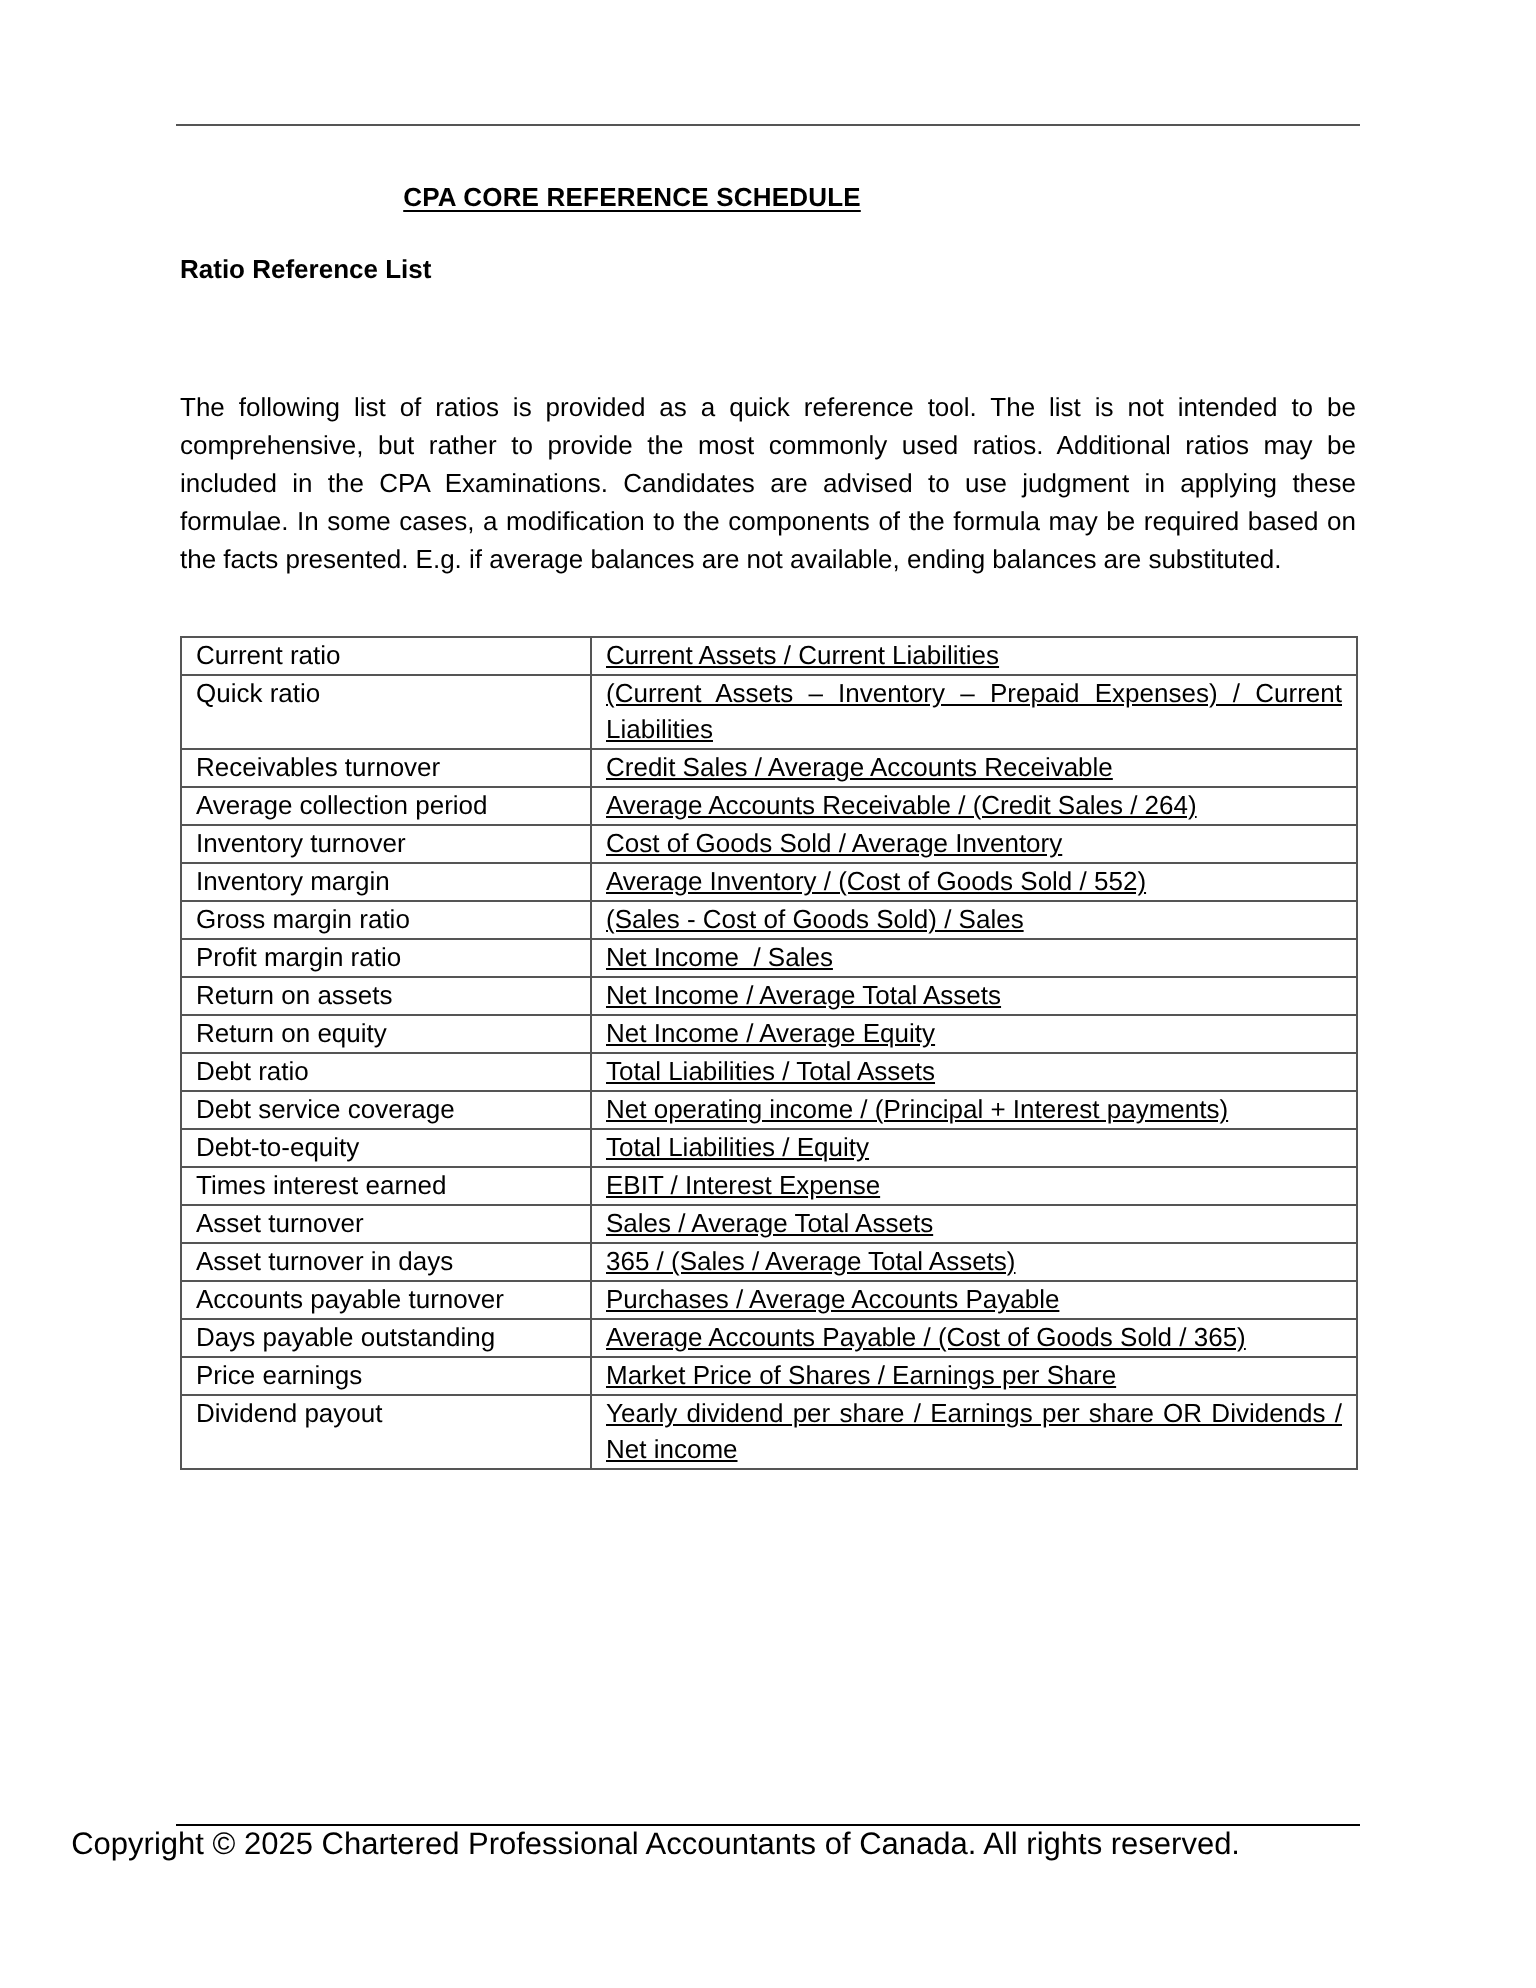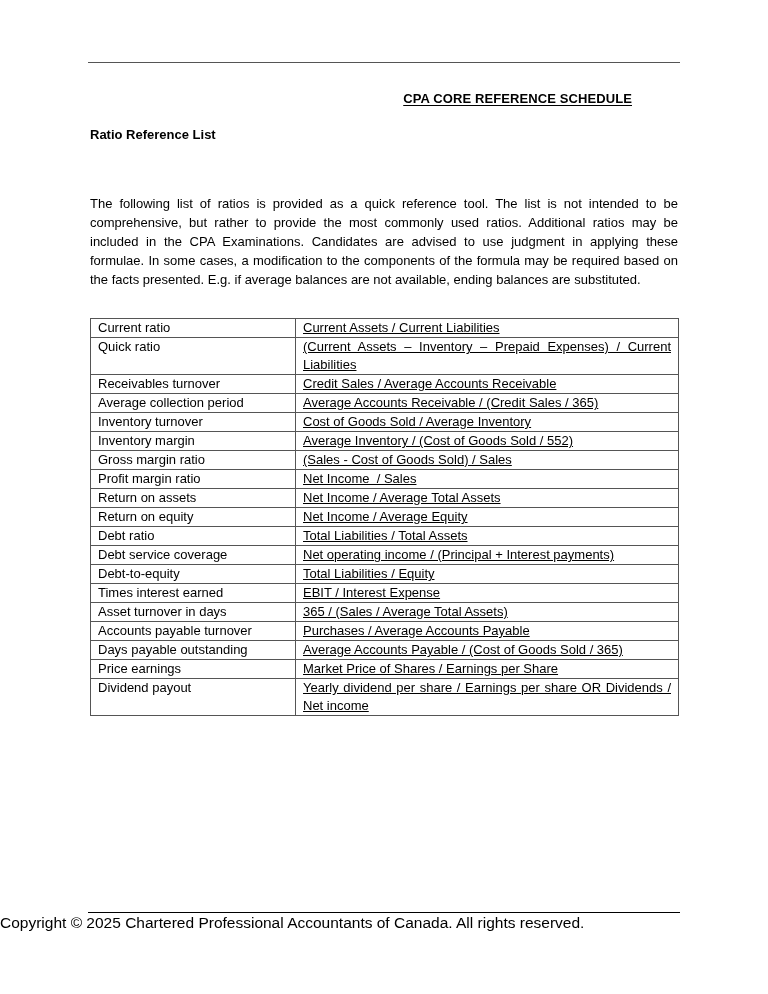--- a/index.html
+++ b/index.html
@@ -21,21 +21,21 @@
       top: 62px;
       width: 592px;
       height: 0;
       border-top: 1px solid #555555;
     }
     .doc-title {
       position: absolute;
       left: 0;
       width: 632px;
       top: 91px;
-      text-align: right;
+      text-align: center;
       font-weight: bold;
       font-size: 13px;
       text-decoration: underline;
       text-underline-offset: 2px;
       letter-spacing: 0.1px;
     }
     .section-heading {
       position: absolute;
       left: 90px;
       top: 127px;
@@ -80,21 +80,21 @@
       top: 912px;
       width: 592px;
       height: 0;
       border-top: 1px solid #000000;
     }
     .footer-text {
       position: absolute;
       left: 0;
       width: 620px;
       top: 914px;
-      text-align: left;
+      text-align: right;
       font-size: 15.5px;
     }
   </style>
 </head>
 <body>
 
 <div class="top-rule"></div>
 
 <div class="doc-title">CPA CORE REFERENCE SCHEDULE</div>
 
@@ -111,21 +111,21 @@
     <tr>
         <td class="name-col">Quick ratio</td>
         <td class="formula-col">(Current Assets – Inventory – Prepaid Expenses) / Current Liabilities</td>
       </tr>
     <tr>
         <td class="name-col">Receivables turnover</td>
         <td class="formula-col">Credit Sales / Average Accounts Receivable</td>
       </tr>
     <tr>
         <td class="name-col">Average collection period</td>
-        <td class="formula-col">Average Accounts Receivable / (Credit Sales / 365)</td>
+        <td class="formula-col">Average Accounts Receivable / (Credit Sales / 264)</td>
       </tr>
     <tr>
         <td class="name-col">Inventory turnover</td>
         <td class="formula-col">Cost of Goods Sold / Average Inventory</td>
       </tr>
     <tr>
         <td class="name-col">Inventory margin</td>
         <td class="formula-col">Average Inventory / (Cost of Goods Sold / 552)</td>
       </tr>
     <tr>
@@ -154,20 +154,24 @@
       </tr>
     <tr>
         <td class="name-col">Debt-to-equity</td>
         <td class="formula-col">Total Liabilities / Equity</td>
       </tr>
     <tr>
         <td class="name-col">Times interest earned</td>
         <td class="formula-col">EBIT / Interest Expense</td>
       </tr>
     <tr>
+        <td class="name-col">Asset turnover</td>
+        <td class="formula-col">Sales / Average Total Assets</td>
+      </tr>
+    <tr>
         <td class="name-col">Asset turnover in days</td>
         <td class="formula-col">365 / (Sales / Average Total Assets)</td>
       </tr>
     <tr>
         <td class="name-col">Accounts payable turnover</td>
         <td class="formula-col">Purchases / Average Accounts Payable</td>
       </tr>
     <tr>
         <td class="name-col">Days payable outstanding</td>
         <td class="formula-col">Average Accounts Payable / (Cost of Goods Sold / 365)</td>

